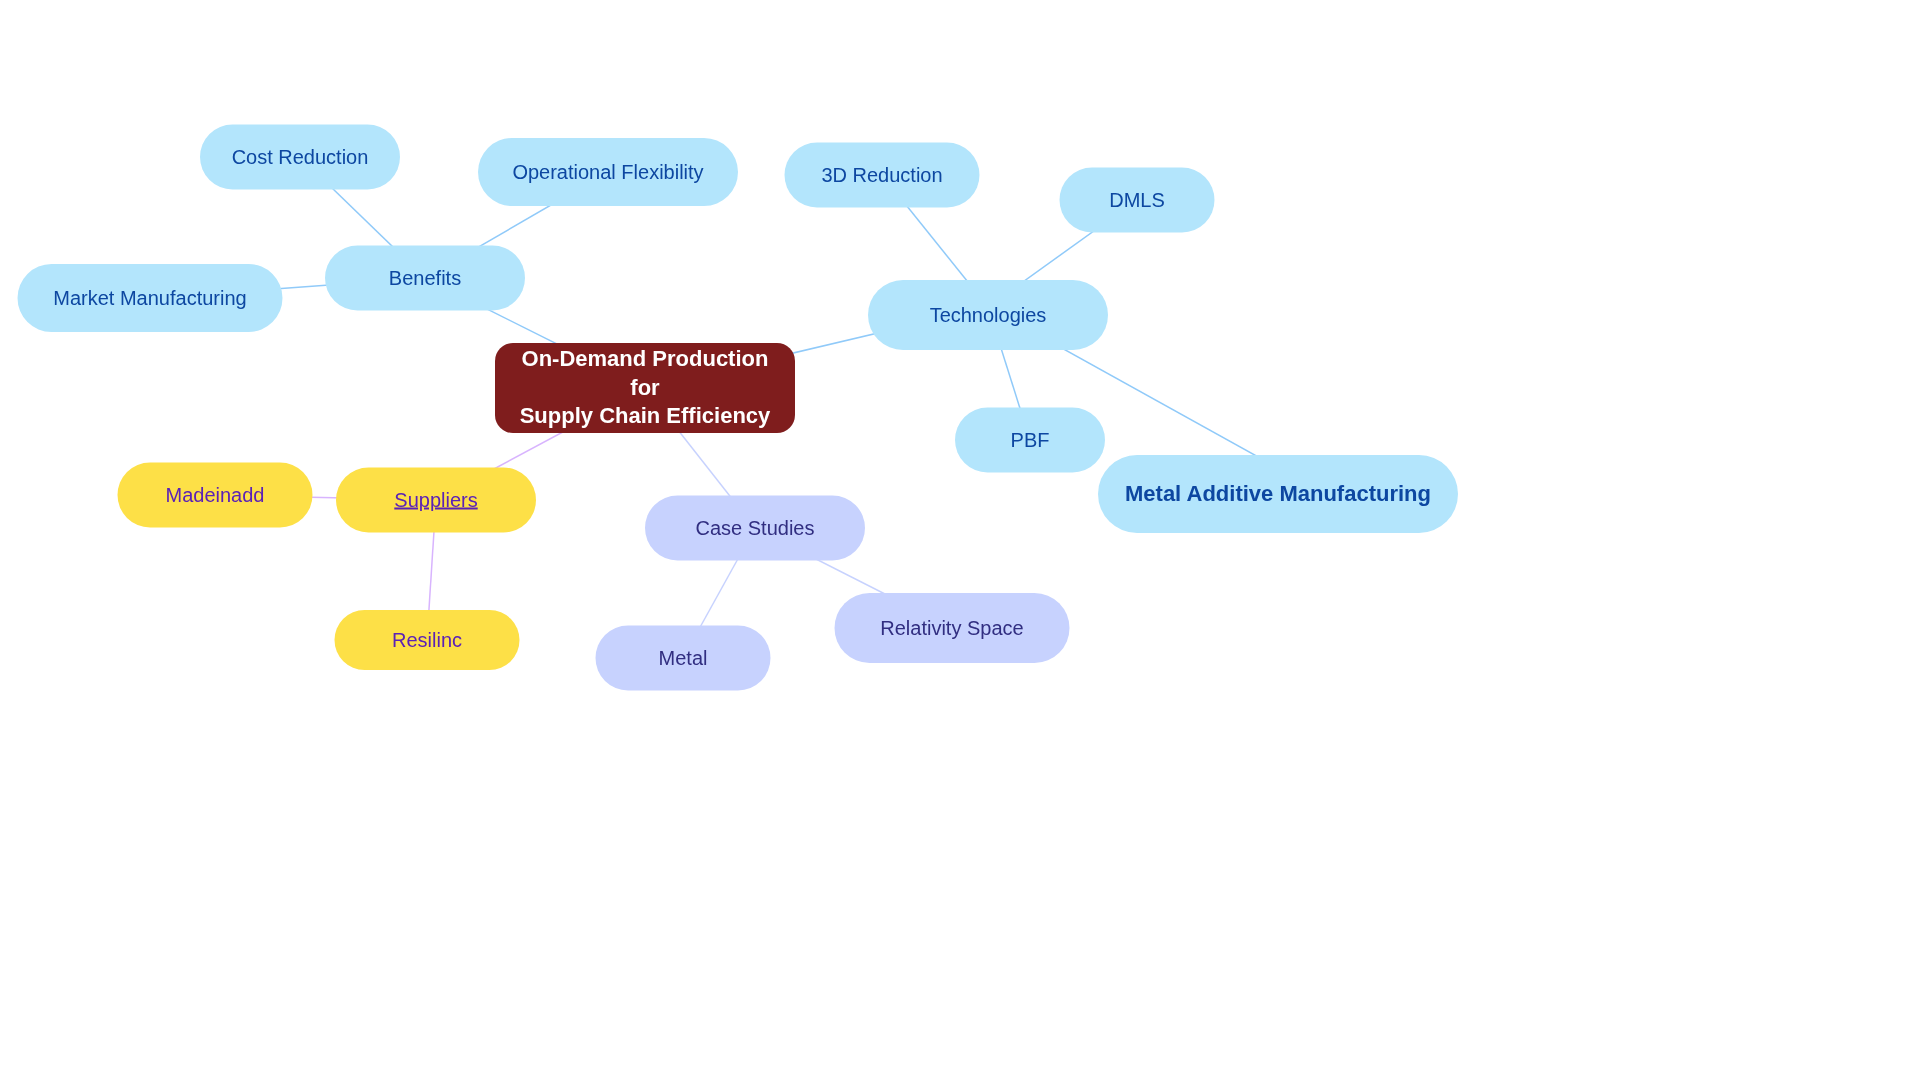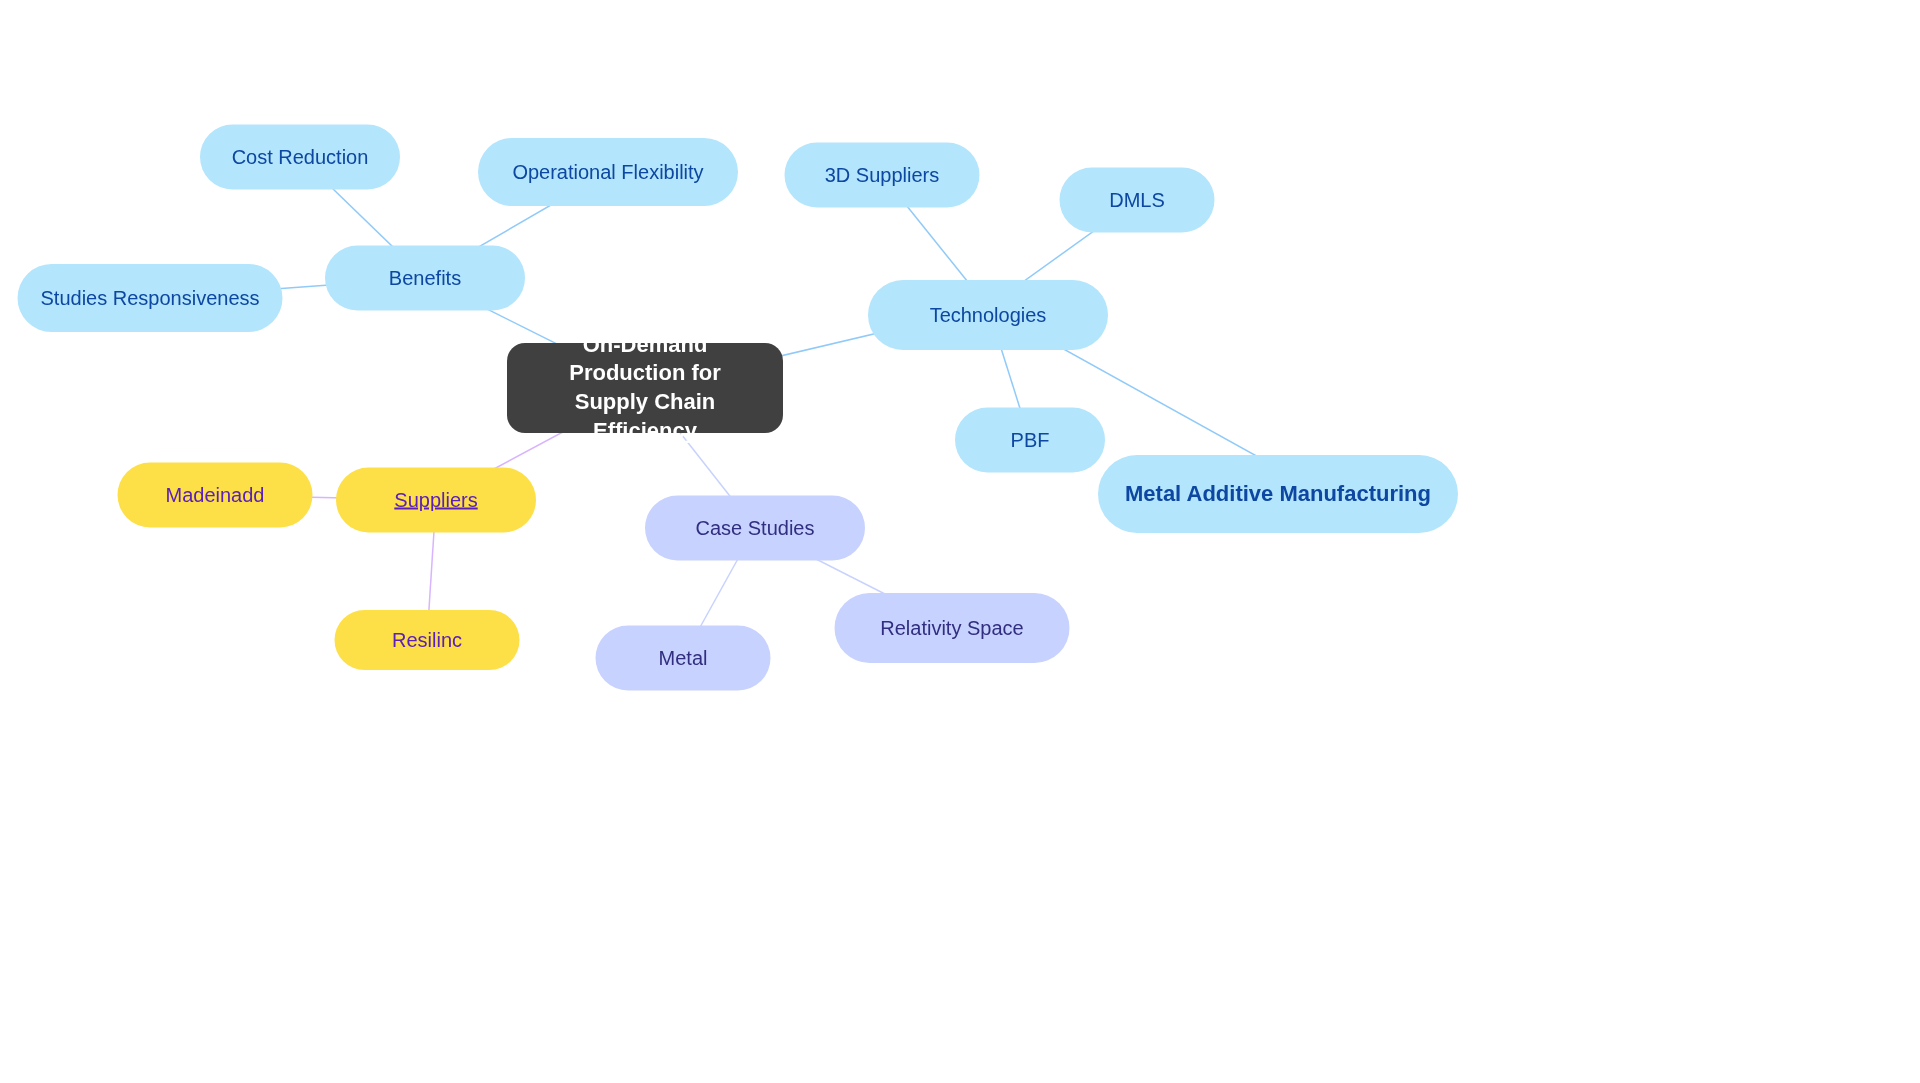--- a/index.html
+++ b/index.html
@@ -18,25 +18,25 @@
       display: flex;
       align-items: center;
       justify-content: center;
       text-align: center;
       font-weight: 500;
       transform: translate(-50%, -50%);
     }
 
     
     .node-center {
-      background: #404040;
+      background: #7f1d1d;
       color: #ffffff;
       font-size: 22px;
       font-weight: 600;
-      width: 276px;
+      width: 300px;
       height: 90px;
       border-radius: 18px;
       line-height: 1.3;
       padding: 10px 20px;
     }
 
     
     .node-blue {
       background: #b3e5fc;
       color: #0d47a1;
@@ -146,29 +146,29 @@
 
 <div class="node node-blue node-blue-medium" style="left: 300px; top: 157px;">
   <span>Cost Reduction</span>
 </div>
 
 <div class="node node-blue" style="left: 608px; top: 172px; width: 260px; height: 68px;">
   <span>Operational Flexibility</span>
 </div>
 
 <div class="node node-blue" style="left: 150px; top: 298px; width: 265px; height: 68px;">
-  <span>Studies Responsiveness</span>
+  <span>Market Manufacturing</span>
 </div>
 
 <div class="node node-blue node-blue-large" style="left: 988px; top: 315px;">
   <span>Technologies</span>
 </div>
 
 <div class="node node-blue node-blue-medium" style="left: 882px; top: 175px; width: 195px; height: 65px;">
-  <span>3D Suppliers</span>
+  <span>3D Reduction</span>
 </div>
 
 <div class="node node-blue node-blue-small" style="left: 1137px; top: 200px; width: 155px; height: 65px;">
   <span>DMLS</span>
 </div>
 
 <div class="node node-blue node-blue-xl" style="left: 1278px; top: 494px; width: 360px; height: 78px; font-weight: bold;">
   <span>Metal Additive Manufacturing</span>
 </div>
 

